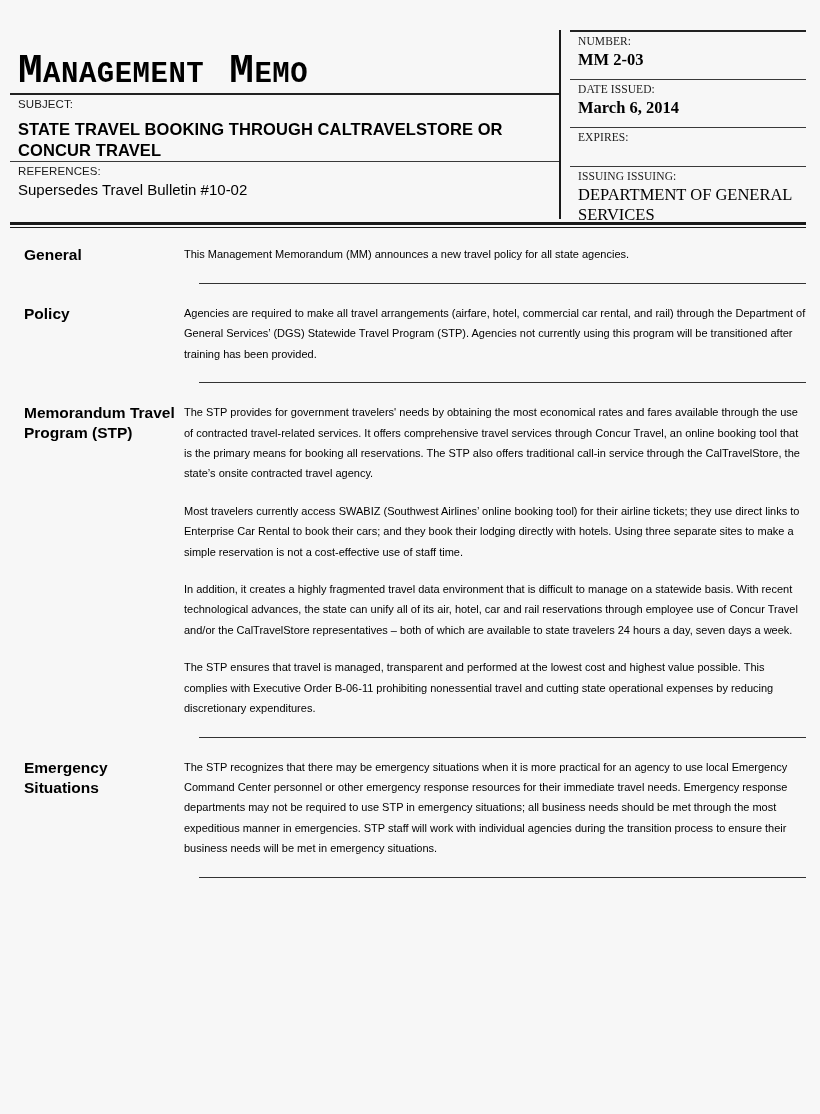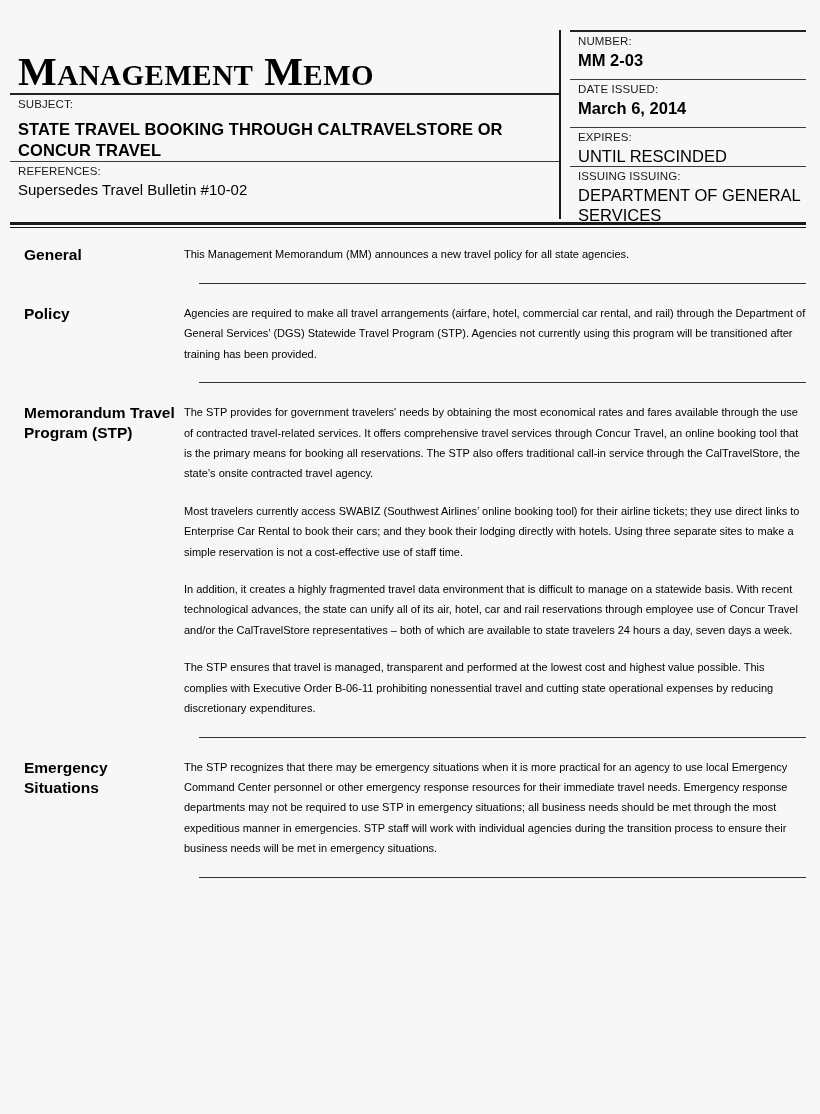--- a/index.html
+++ b/index.html
@@ -39,31 +39,32 @@
     width: 549px;
     flex: 0 0 549px;
     box-sizing: border-box;
   }
 
   .hdr-right {
     flex: 1 1 auto;
     box-sizing: border-box;
     border-left: 2px solid #1a1a1a;
     padding-left: 9px;
+    font-family: Liberation Serif, serif;
   }
 
   
   .title-cell {
     height: 62px;
     display: flex;
     align-items: flex-end;
     padding-bottom: 1px;
   }
   .memo-title {
-    font-family: Liberation Serif, serif;
+    font-family: Liberation Mono, monospace;
     font-variant: small-caps;
     font-weight: 700;
     font-size: 41px;
     line-height: 1;
     letter-spacing: 0.5px;
     margin: 0;
     padding-left: 8px;
     white-space: nowrap;
   }
 
@@ -222,21 +223,20 @@
 
         <div class="cell date-cell">
           <div class="cell-label">DATE ISSUED:</div>
           <div class="cell-value-bold">March 6, 2014</div>
         </div>
 
         <div class="rule rule-thin"></div>
 
         <div class="cell expires-cell">
           <div class="cell-label">EXPIRES:</div>
-          <div class="cell-value-plain">UNTIL RESCINDED</div>
         </div>
 
         <div class="rule rule-thin"></div>
 
         <div class="cell agency-cell">
           <div class="cell-label">ISSUING ISSUING:</div>
           <div class="cell-value-plain">DEPARTMENT OF GENERAL SERVICES</div>
         </div>
       </div>
     </div>

